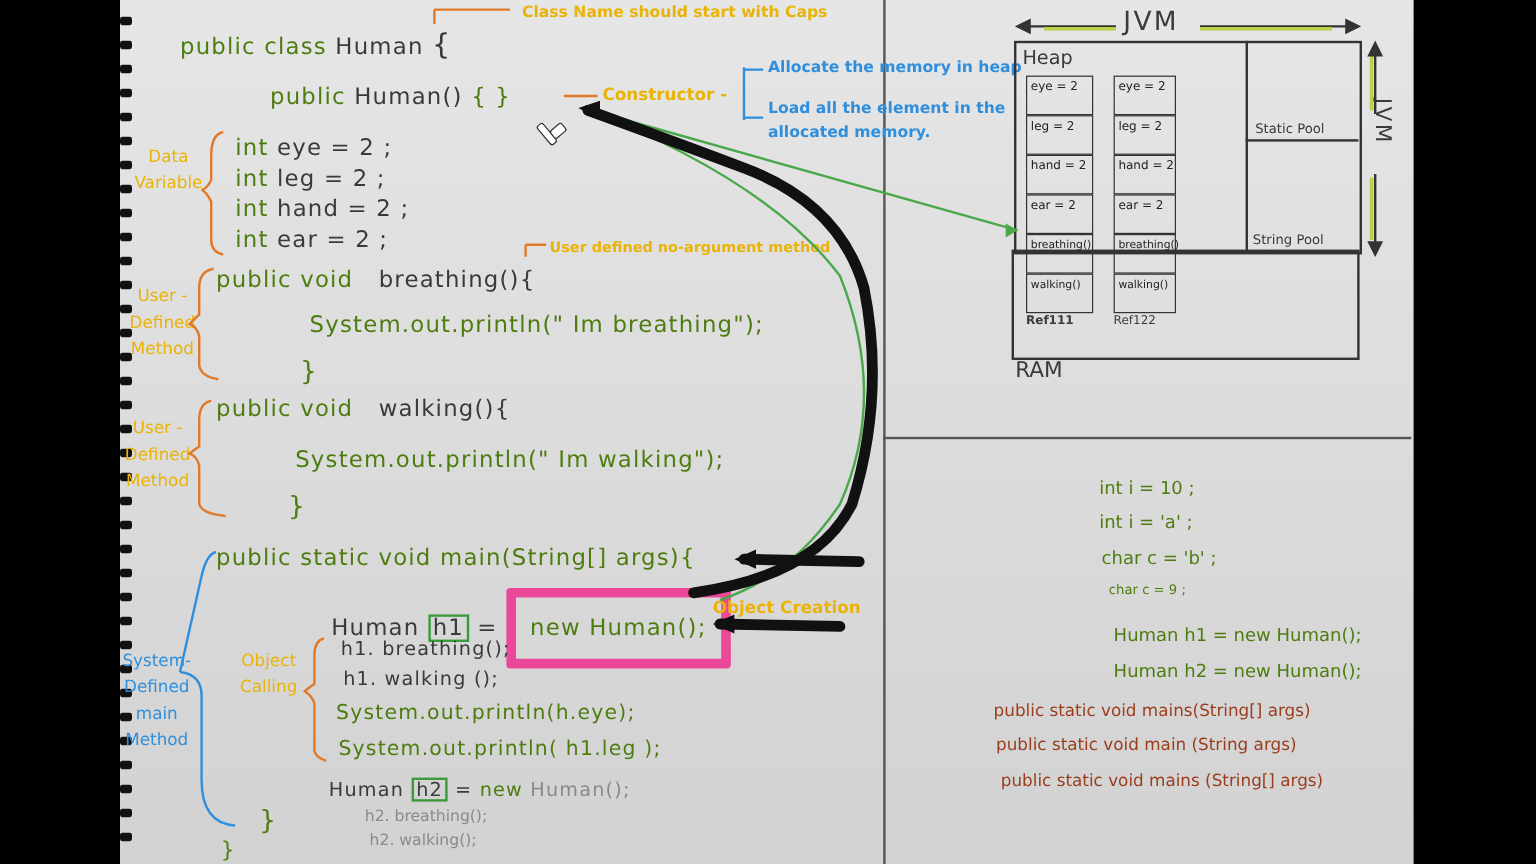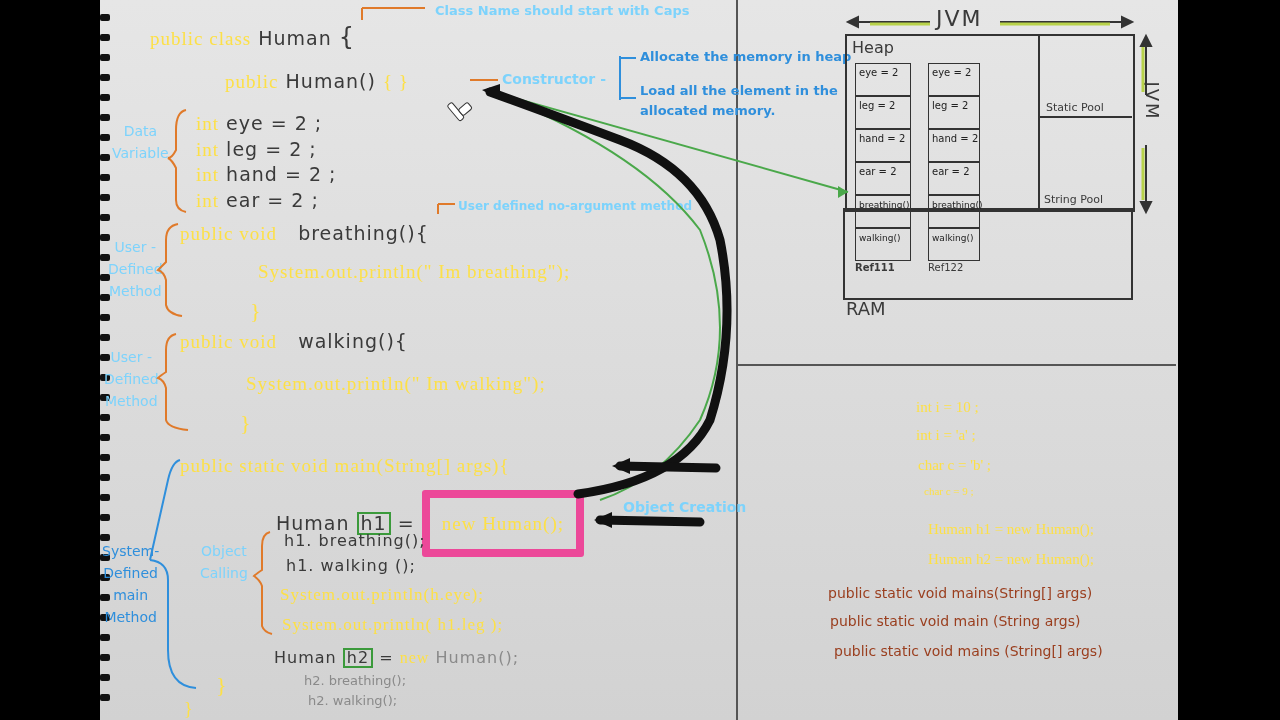--- a/index.html
+++ b/index.html
@@ -2,23 +2,23 @@
 <html><head>
 <meta charset="utf-8">
 <style>
   html,body{margin:0;padding:0;background:#000;}
   body{width:1280px;height:720px;position:relative;overflow:hidden;font-family:"DejaVu Sans",sans-serif;}
   #board{position:absolute;left:100px;top:0;width:1078px;height:720px;background:#d9d9d9;
     background:linear-gradient(180deg,#e6e6e6 0%,#dcdcdc 50%,#d2d2d2 100%);}
   .spiral{position:absolute;left:100px;top:14px;width:12px;height:700px;}
   .spiral span{display:block;width:10px;height:7px;background:#111;border-radius:2px;margin-bottom:13px;}
   .t{position:absolute;white-space:nowrap;line-height:1;font-family:"DejaVu Sans",sans-serif;}
-  .blue{color:#fde047;font-family:Liberation Serif, serif;}
+  .blue{color:#4d7c0f;}
   .dark{color:#3a3a3a;}
-  .orange{color:#7dd3fc;}
+  .orange{color:#eab308;}
   .lblue{color:#2f8fdc;}
   .brown{color:#9a3e1e;}
   .grey{color:#8a8a8a;}
   .code{font-size:19px;letter-spacing:1px;}
   .ann{font-size:13px;font-weight:bold;}
   .side{font-size:14px;line-height:22px;text-align:center;}
   .vline{position:absolute;background:#555;}
   .hline{position:absolute;background:#555;}
   .box{position:absolute;border:2px solid #333;}
   .cell{font-size:10px;color:#222;border:1.5px solid #333;height:33px;line-height:18px;padding-left:3px;box-sizing:border-box;}
@@ -127,21 +127,21 @@
     <div>main</div>
     <div>Method</div>
   </div>
 
   <div class="t code" style="left:276px;top:490px;">
     <span class="dark">Human</span>
     <span class="greenbox dark">h1</span>
     <span class="dark">=</span>
     <span style="display:inline-block;border:8px solid #ec4899;border-radius:3px;padding:16px 12px;text-align:center;"><span class="blue">new Human();</span></span>
   </div>
-  <div class="t ann orange" style="left:623px;top:500px;font-size:14px;">Object Creation</div>
+  <div class="t ann orange" style="left:594px;top:500px;font-size:14px;">Object Creation</div>
 
   <div class="t side orange" style="left:200px;top:540px;">
     <div>Object</div>
     <div>Calling</div>
   </div>
   <div class="t code dark" style="left:284px;top:533px;font-size:16px;">h1. breathing();</div>
   <div class="t code dark" style="left:286px;top:558px;font-size:16px;">h1. walking ();</div>
   <div class="t code blue" style="left:280px;top:586px;font-size:17px;">System.out.println(h.eye);</div>
   <div class="t code blue" style="left:282px;top:616px;font-size:17px;text-align:center;">System.out.println( h1.leg );</div>
 

